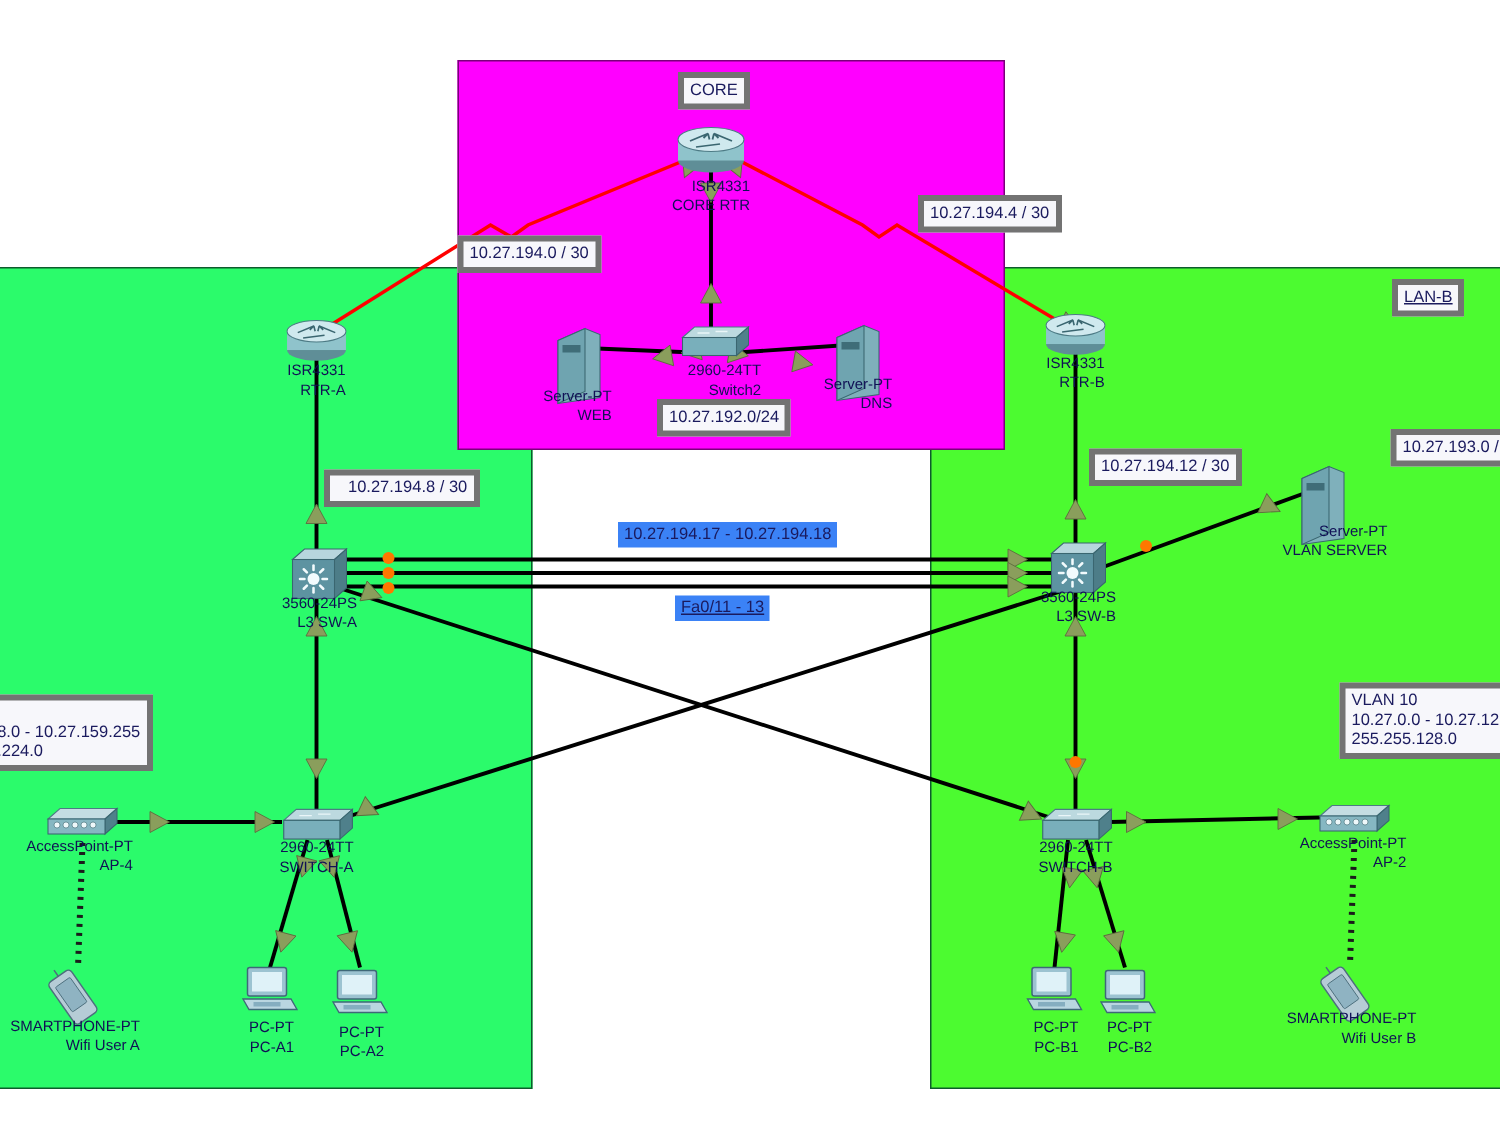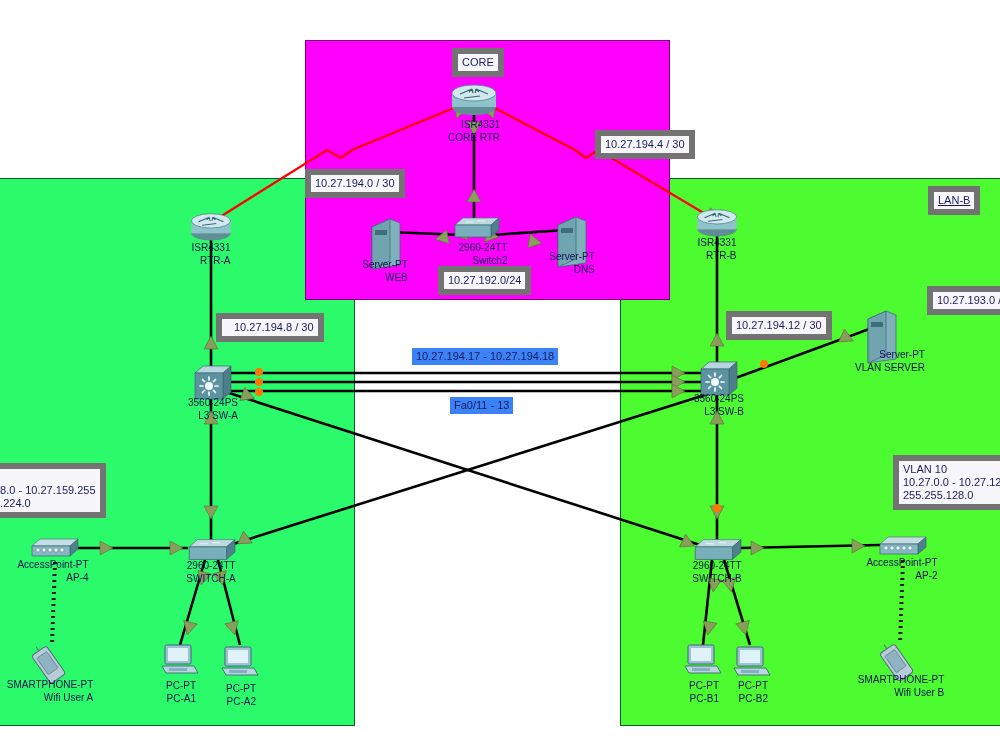--- a/index.html
+++ b/index.html
@@ -53,21 +53,21 @@
     top: 0;
     width: 1000px;
     height: 750px;
     pointer-events: none;
   }
 
   
   .callout {
     position: absolute;
     background: #f7f7fb;
-    border: 6px solid #737373;
+    border: 4px solid #737373;
     color: #1a1a5e;
     font-size: 11px;
     line-height: 13px;
     padding: 2px 4px;
     white-space: pre;
     box-sizing: border-box;
   }
   .callout.noborder {
     border: none;
     background: #3b82f6;
@@ -416,33 +416,33 @@
   <div class="nodelabel" style="left:704px; top:679px;"><span>PC-PT</span><br><span>PC-B1</span></div>
 
   <div class="nodelabel" style="left:753px; top:679px;"><span>PC-PT</span><br><span>PC-B2</span></div>
 
   <div class="nodelabel" style="left:890px; top:348px;"><span>Server-PT</span><br><span>VLAN SERVER</span></div>
 
   <div class="callout" style="left:452px; top:48px;">CORE</div>
 
   <div class="callout" style="left:928px; top:186px;text-decoration:underline;">LAN-B</div>
 
-  <div class="callout" style="left:305px; top:169px;">10.27.194.0 / 30</div>
-
-  <div class="callout" style="left:595px; top:130px;">10.27.194.4 / 30</div>
+  <div class="callout" style="left:305px; top:157px;">10.27.194.0 / 30</div>
+
+  <div class="callout" style="left:612px; top:130px;">10.27.194.4 / 30</div>
 
   <div class="callout" style="left:438px; top:266px;">10.27.192.0/24</div>
 
   <div class="callout" style="left:216px; top:313px;padding-left:12px;">10.27.194.8 / 30</div>
 
-  <div class="callout" style="left:726px; top:299px;margin-top:12px;">10.27.194.12 / 30</div>
+  <div class="callout" style="left:726px; top:299px;">10.27.194.12 / 30</div>
 
   <div class="callout noborder" style="left:412px; top:348px;">10.27.194.17 - 10.27.194.18</div>
 
-  <div class="callout noborder" style="left:450px; top:397px;">Fa0/11 - 13</div>
+  <div class="callout noborder" style="left:450px; top:397px;text-decoration:underline;">Fa0/11 - 13</div>
 
   <div class="callout" style="left:927px; top:286px;">10.27.193.0 / 2</div>
 
   <div class="callout" style="left:-16px; top:463px;">0
 28.0 - 10.27.159.255
 5.224.0</div>
 
   <div class="callout" style="left:893px; top:455px;">VLAN 10
 10.27.0.0 - 10.27.127.
 255.255.128.0</div>

